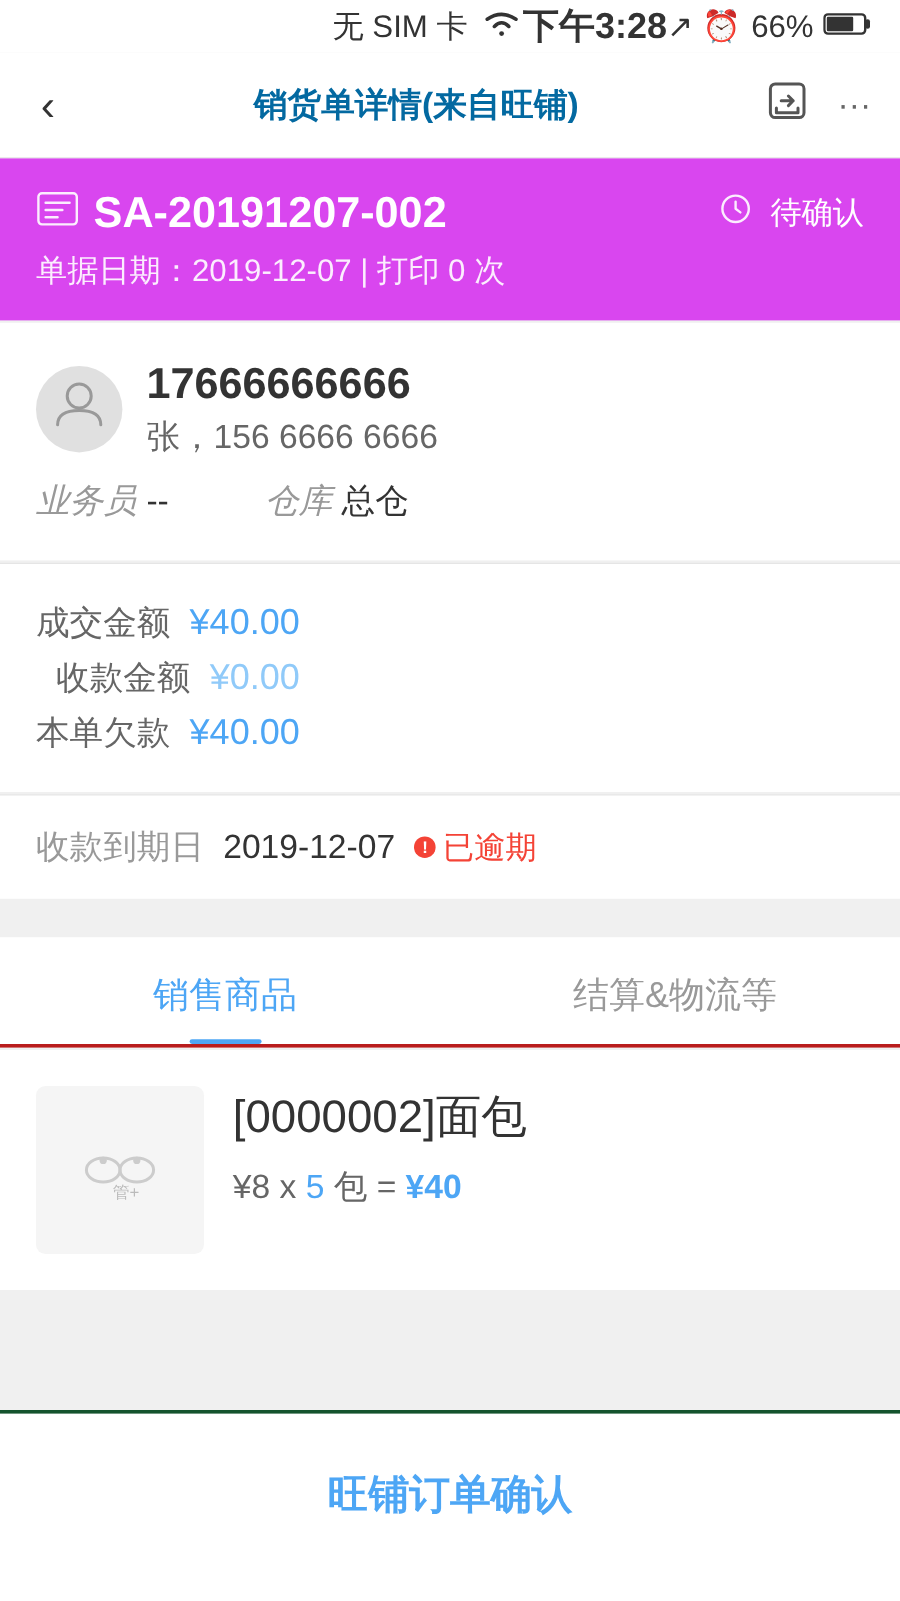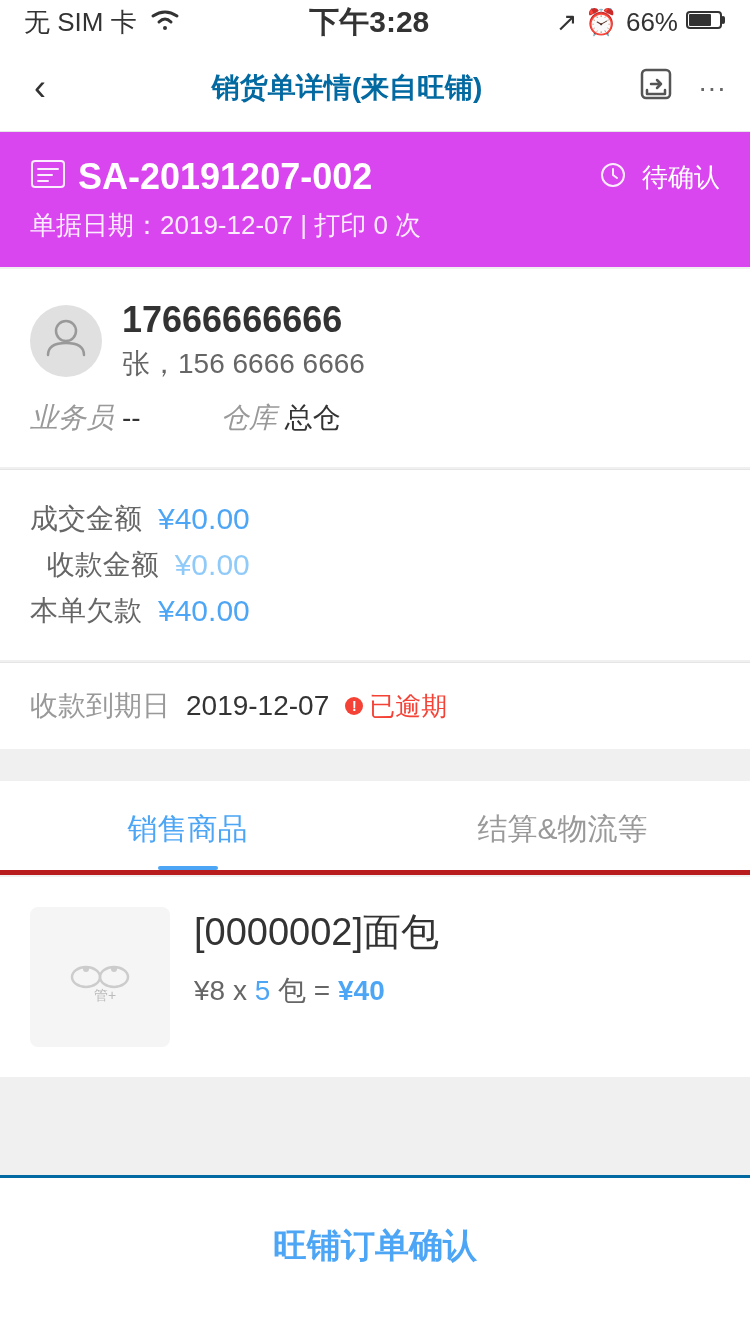--- a/index.html
+++ b/index.html
@@ -12,21 +12,21 @@
       font-size: 28px;
       color: #333;
     }
 
     
     .status-bar {
       height: 44px;
       background: #fff;
       display: flex;
       align-items: center;
-      justify-content: space-between;
+      justify-content: flex-end;
       padding: 0 24px;
       font-size: 26px;
       font-weight: 500;
     }
     .status-left { display: flex; align-items: center; gap: 10px; }
     .status-center { font-size: 30px; font-weight: 600; }
     .status-right { display: flex; align-items: center; gap: 8px; font-size: 26px; }
 
     
     .nav-bar {
@@ -73,21 +73,21 @@
       font-weight: 700;
       color: #fff;
       display: flex;
       align-items: center;
       gap: 12px;
     }
     .order-status {
       font-size: 26px;
       color: #fff;
       display: flex;
-      align-items: flex-end;
+      align-items: center;
       gap: 16px;
     }
     .order-date {
       font-size: 26px;
       color: rgba(255,255,255,0.9);
     }
 
     
     .customer-card {
       background: #fff;
@@ -203,21 +203,21 @@
       justify-content: center;
       color: #fff;
       font-size: 14px;
       font-weight: 700;
     }
 
     
     .tabs {
       background: #fff;
       display: flex;
-      border-bottom: 5px solid #b91c1c;
+      border-bottom: 3px solid #b91c1c;
     }
     .tab {
       flex: 1;
       text-align: center;
       padding: 28px 0 20px;
       font-size: 30px;
       color: #999;
       cursor: pointer;
       position: relative;
     }
@@ -285,21 +285,21 @@
       min-height: 260px;
       position: relative;
     }
     .confirm-btn-wrapper {
       position: fixed;
       bottom: 0;
       left: 0;
       width: 750px;
       background: #fff;
       padding: 20px 30px 40px;
-      border-top: 3px solid #0369a1;
+      border-top: 3px solid #14532d;
     }
     .confirm-btn {
       width: 100%;
       height: 96px;
       border: none;
       background: #fff;
       border: 2px solid transparent;
       border-radius: 8px;
       font-size: 34px;
       color: #4da6f5;

